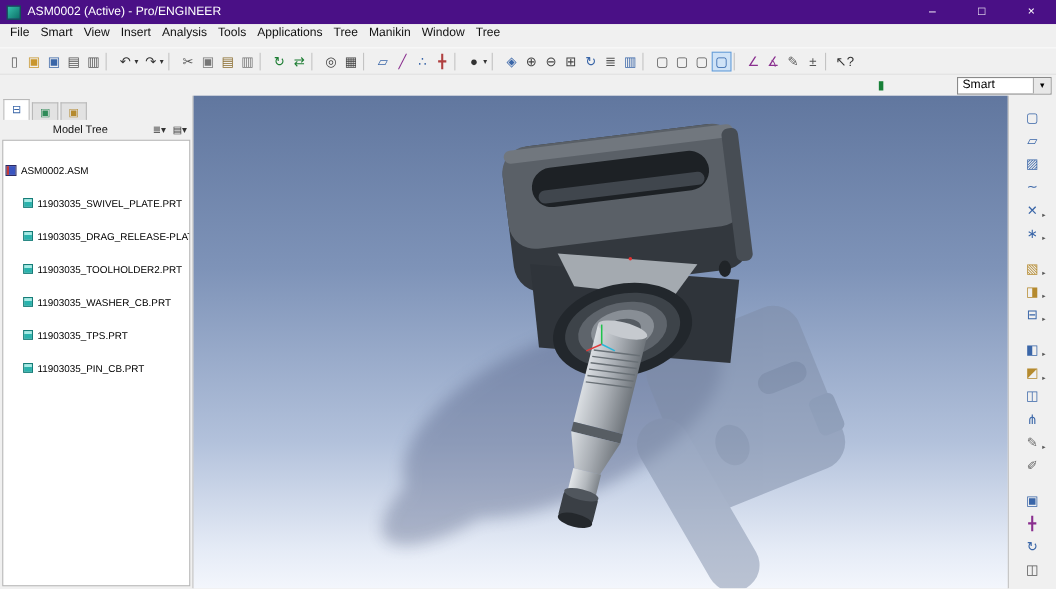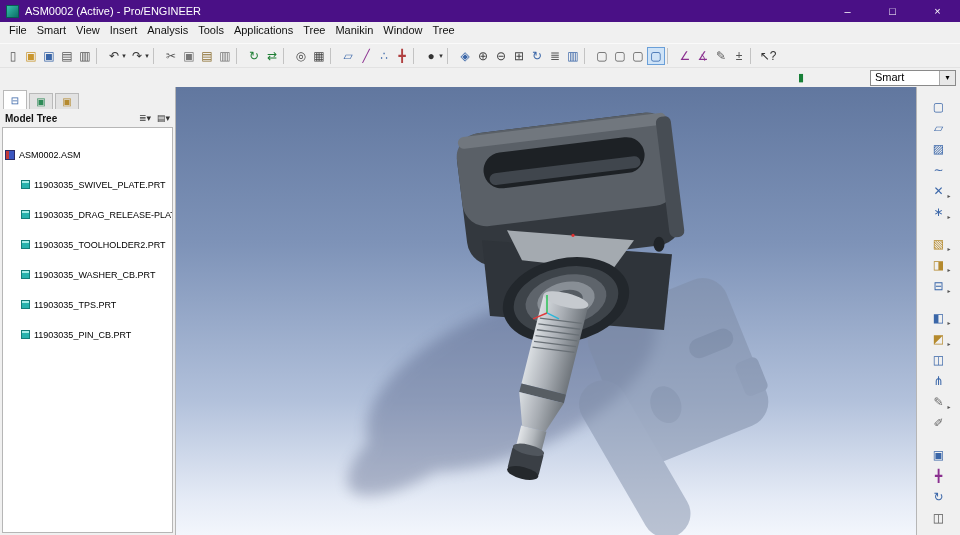--- a/index.html
+++ b/index.html
@@ -44,21 +44,21 @@
   .content{flex:1;display:flex;min-height:0;}
 
   
   .left-panel{flex:0 0 176px;width:176px;background:#f0f0f0;border-right:1px solid #b6b6b6;
               display:flex;flex-direction:column;box-sizing:border-box;}
   .nav-tabs{flex:0 0 20px;display:flex;align-items:flex-end;padding:2px 3px 0;gap:2px;}
   .nav-tab{width:24px;height:16px;background:#e2e2e2;border:1px solid #b9b9b9;border-bottom:none;
            display:flex;align-items:center;justify-content:center;font-size:10px;box-sizing:border-box;}
   .nav-tab[data-cls="active"]{background:#fff;height:19px;}
   .tree-header{flex:0 0 18px;display:flex;align-items:center;padding:0 5px;gap:6px;}
-  .tree-title{font-size:10px;font-weight:bold;color:#111;flex:1;}
+  .tree-title{font-size:10px;font-weight:normal;color:#111;flex:1;margin-left:43px;}
   .hdr-btn{font-size:9px;color:#333;}
   .tree-body{flex:1;background:#fff;border:1px solid #b6b6b6;margin:0 2px 2px;padding:3px 2px;
              overflow:hidden;}
   .tree-row{display:flex;align-items:center;gap:4px;height:13px;white-space:nowrap;margin-top:17px;}
   .tree-row.child{padding-left:16px;}
   .tree-label{font-size:9px;color:#000;}
   .asm-icon{width:10px;height:10px;flex:0 0 10px;box-sizing:border-box;border:1px solid #2b2b66;
             background:linear-gradient(90deg,#c23a3a 0 32%,#3a55c0 32%);}
   .part-icon{width:9px;height:9px;flex:0 0 9px;box-sizing:border-box;border:1px solid #157d78;
              background:linear-gradient(180deg,#a6ece6 0 32%,#2ab3ad 32%);}

